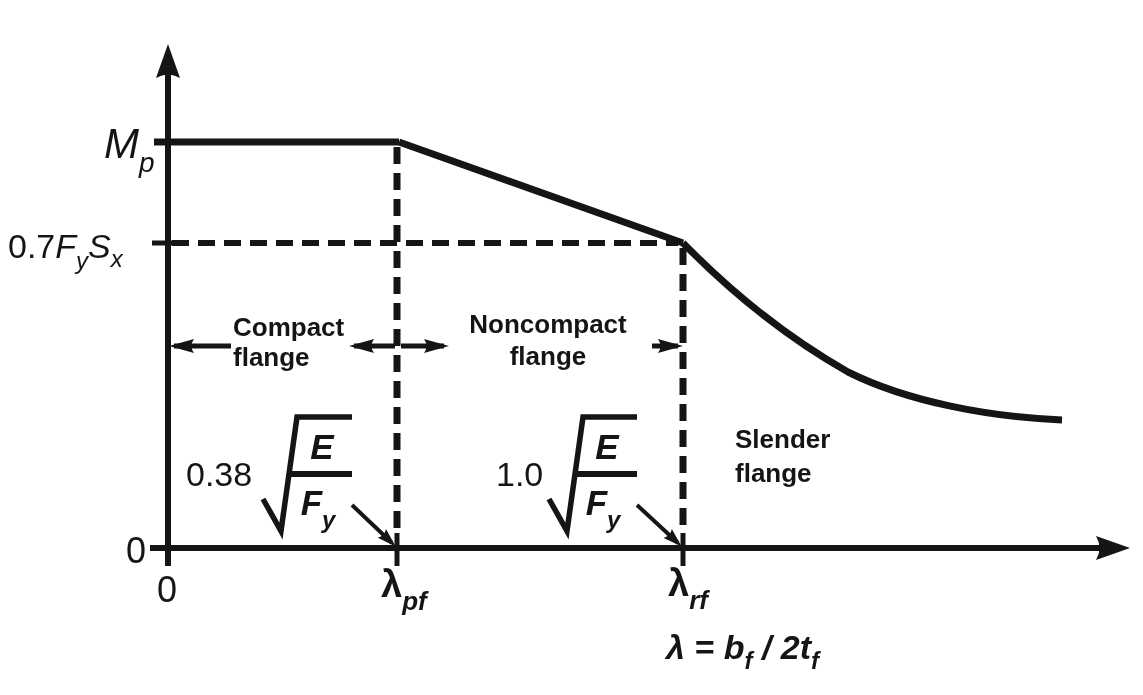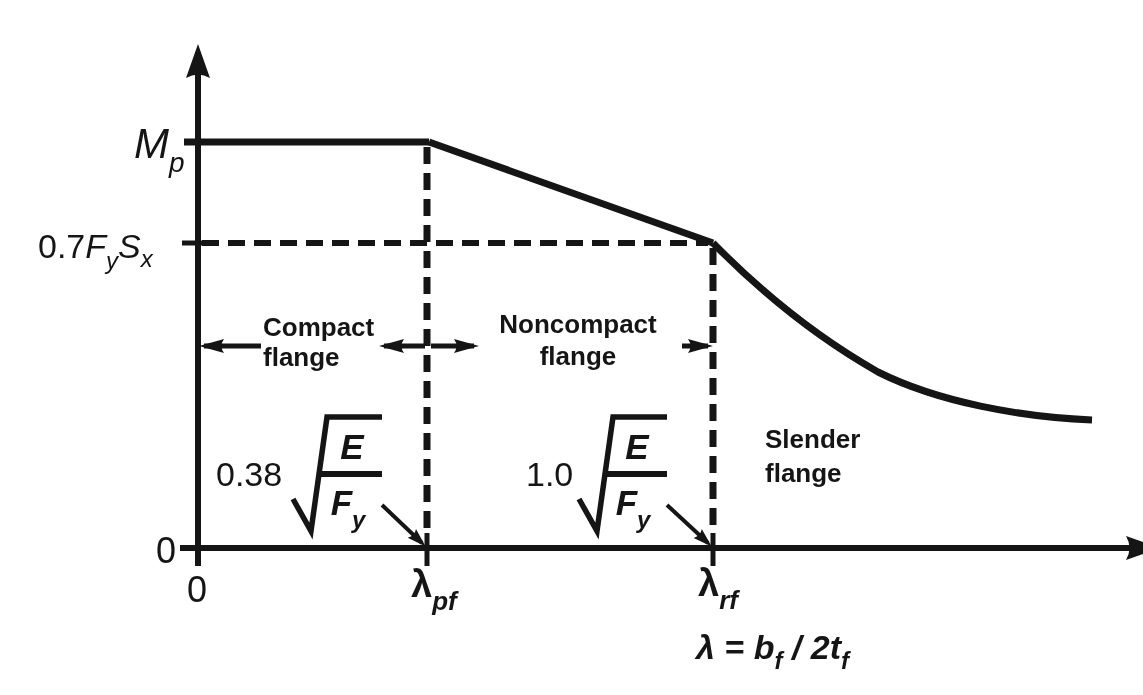--- a/index.html
+++ b/index.html
@@ -1,17 +1,17 @@
 <!DOCTYPE html>
 <html style="--ink: #151515; --paper: #ffffff;"><head>
 <meta charset="utf-8">
 <style>
   :root{ --ink:#151515; --paper:#ffffff; }
   html,body{margin:0;padding:0;width:1143px;height:695px;background:var(--paper);overflow:hidden;}
-  .fig{position:relative;width:1103px;height:695px;background:var(--paper);margin-left:30px;}
+  .fig{position:relative;width:1103px;height:695px;background:var(--paper);}
   svg{display:block;}
   .t{fill:var(--ink);font-family:"Liberation Sans",sans-serif;}
   .it{font-style:italic;}
   .b{font-weight:bold;}
   .axis{stroke:var(--ink);stroke-width:6;fill:none;}
   .arrow-axis{marker-end:url(#m-axis);}
   .curve{stroke:var(--ink);stroke-width:7;fill:none;stroke-linecap:butt;}
   .dash{stroke:var(--ink);stroke-width:7;stroke-dasharray:17 9;fill:none;}
   .dashh{stroke:var(--ink);stroke-width:6;stroke-dasharray:17 9;fill:none;}
   .tick{stroke:var(--ink);stroke-width:5;}

